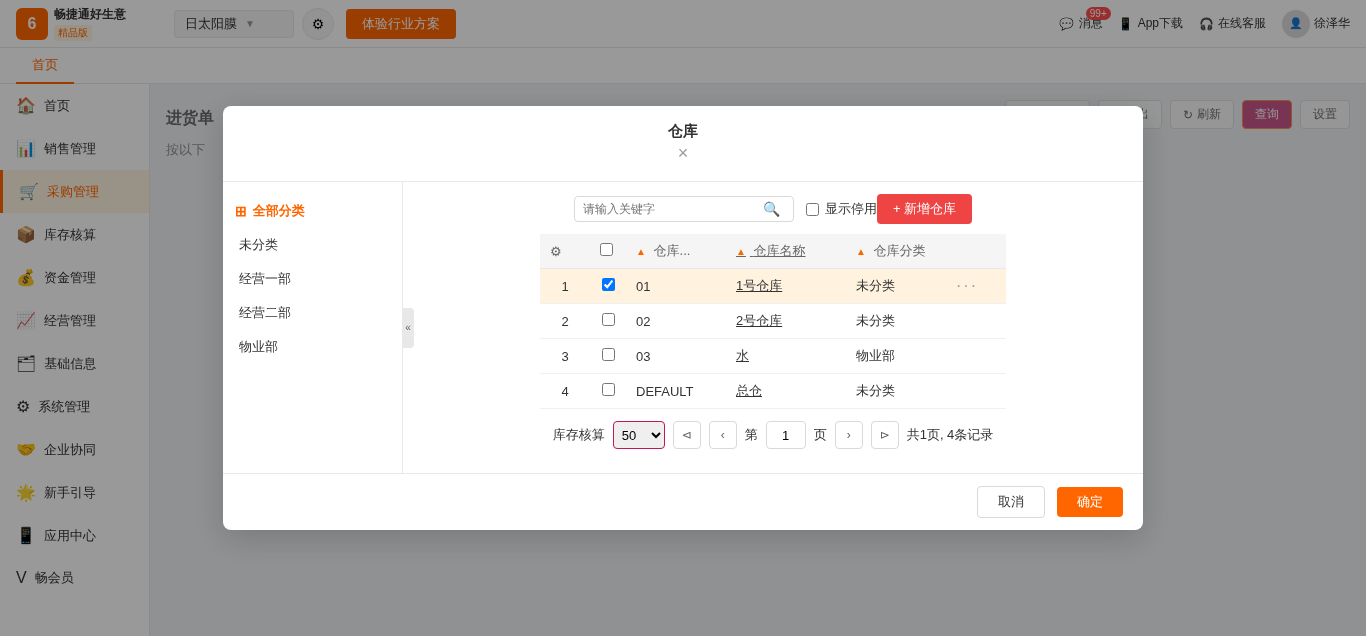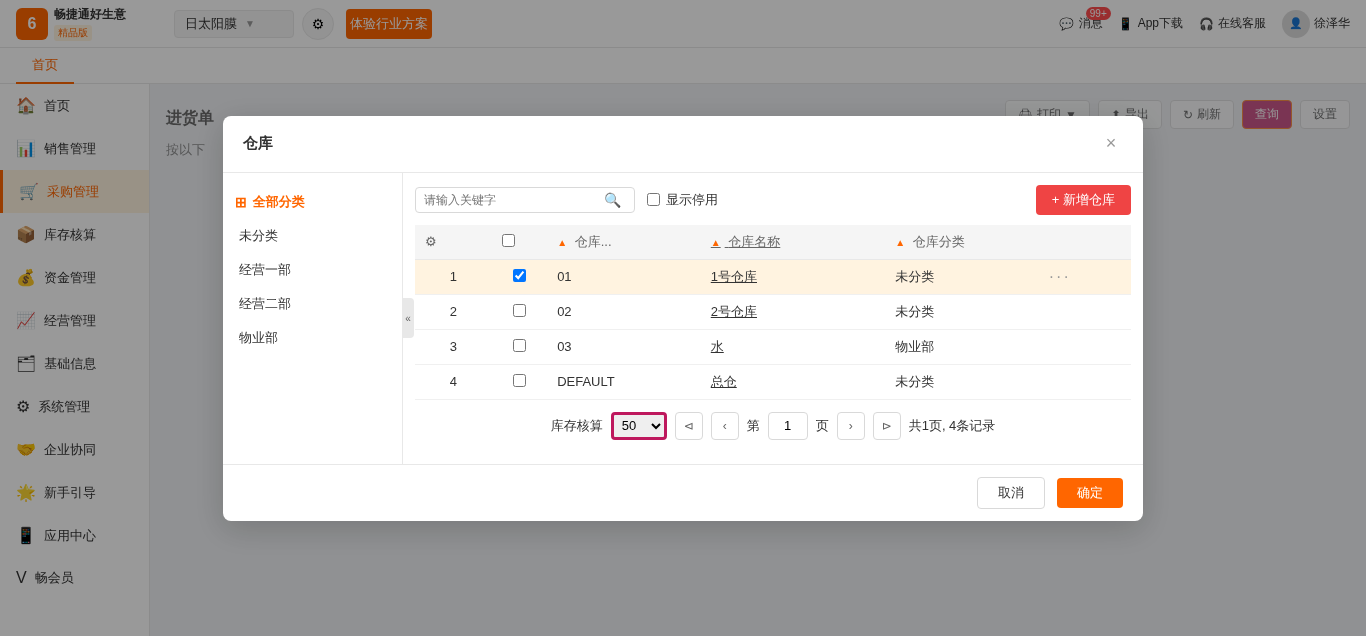--- a/index.html
+++ b/index.html
@@ -38,21 +38,21 @@
     }
     .store-selector .arrow { margin-left: 8px; color: #999; font-size: 10px; }
     .gear-btn {
       width: 32px; height: 32px; border-radius: 50%;
       background: #f5f5f5; border: 1px solid #e8e8e8;
       display: flex; align-items: center; justify-content: center;
       cursor: pointer; margin-left: 8px; font-size: 14px;
     }
     .trial-btn {
       background: #ff6600; color: #fff; border: none; border-radius: 4px;
-      padding: 6px 4px; cursor: pointer; font-size: 13px; margin-left: 12px;
+      padding: 6px 16px; cursor: pointer; font-size: 13px; margin-left: 12px;
     }
     .header-right {
       margin-left: auto; display: flex; align-items: center; gap: 16px;
     }
     .header-icon-item {
       display: flex; align-items: center; gap: 4px;
       cursor: pointer; color: #333; font-size: 12px; position: relative;
     }
     .badge {
       background: #ff4d4f; color: #fff; font-size: 10px;
@@ -128,21 +128,21 @@
       border-radius: 8px;
       width: 920px;
       max-height: 580px;
       display: flex;
       flex-direction: column;
       box-shadow: 0 8px 32px rgba(0,0,0,0.18);
     }
     .dialog-header {
       padding: 16px 20px;
       border-bottom: 1px solid #e8e8e8;
-      display: flex; align-items: center; justify-content: space-between;
+      display: flex; align-items: center; justify-content: space-between; flex-direction: column;
     }
     .dialog-title { font-size: 15px; font-weight: bold; color: #333; }
     .dialog-close {
       cursor: pointer; font-size: 18px; color: #999;
       width: 24px; height: 24px; display: flex; align-items: center; justify-content: center;
     }
     .dialog-body {
       display: flex; flex: 1; overflow: hidden;
     }
 
@@ -164,21 +164,21 @@
       color: #ff6600; font-weight: bold; font-size: 13px; gap: 6px;
       cursor: pointer;
     }
     .cat-grid-icon { font-size: 14px; }
     .cat-item {
       padding: 8px 16px; cursor: pointer; color: #333; font-size: 13px;
     }
 
     
     .table-area {
-      flex: 1; display: flex; flex-direction: column; padding: 12px;
+      flex: 1; display: flex; flex-direction: column; padding: 12px; align-items: center;
     }
     .table-toolbar {
       display: flex; align-items: center; justify-content: space-between;
       margin-bottom: 10px;
     }
     .search-box {
       display: flex; align-items: center;
       border: 1px solid #d9d9d9; border-radius: 4px;
       padding: 4px 8px; width: 220px; background: #fff;
     }
@@ -224,21 +224,21 @@
     .page-btn {
       width: 28px; height: 28px; border: 1px solid #d9d9d9;
       border-radius: 4px; display: flex; align-items: center; justify-content: center;
       cursor: pointer; background: #fff; font-size: 12px; color: #666;
     }
     .page-input {
       width: 40px; height: 28px; border: 1px solid #d9d9d9;
       border-radius: 4px; text-align: center; font-size: 13px; outline: none;
     }
     .page-select {
-      height: 28px; border: 3px solid #be185d; border-radius: 4px;
+      height: 28px; border: 1px solid #be185d; border-radius: 4px;
       padding: 0 4px; font-size: 13px; outline: none;
     }
 
     
     .dialog-footer {
       padding: 12px 20px; border-top: 1px solid #e8e8e8;
       display: flex; align-items: center; justify-content: flex-end; gap: 12px;
     }
     .btn-cancel {
       border: 1px solid #d9d9d9; background: #fff;

